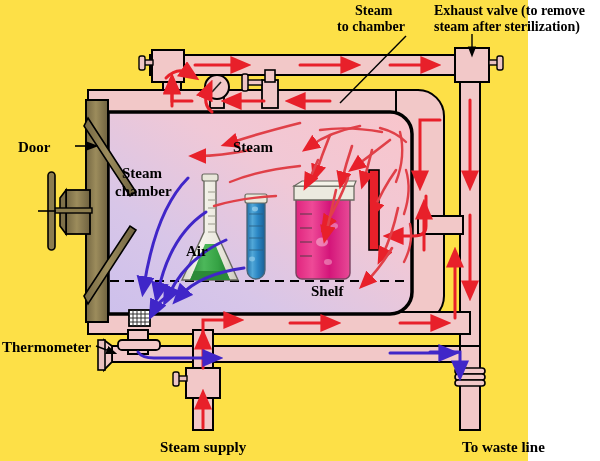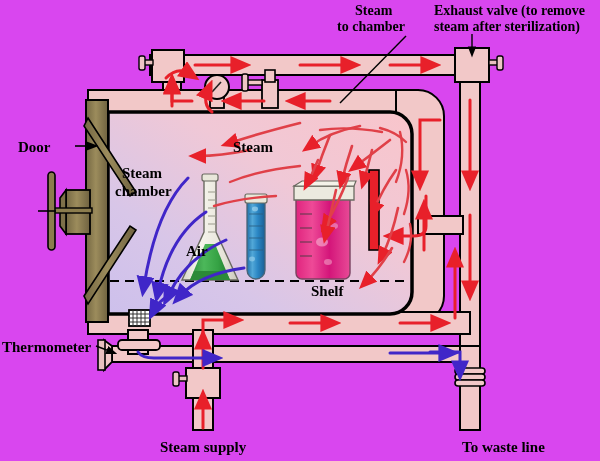--- a/index.html
+++ b/index.html
@@ -1,17 +1,17 @@
 <!DOCTYPE html>
 <html><head>
 <meta charset="utf-8">
 <style>
   html,body{margin:0;padding:0;background:#ffffff;}
   body{width:600px;height:461px;overflow:hidden;font-family:"Liberation Serif",serif;}
-  #stage{position:relative;width:600px;height:461px;background:#d946ef;}
+  #stage{position:relative;width:528px;height:461px;background:#fde047;}
   svg{display:block;}
   .lbl{font-family:"Liberation Serif",serif;font-weight:bold;fill:#000;}
   .lbl-md{font-size:14px;}
   .lbl-lg{font-size:15px;}
 </style>
 </head>
 <body>
 
 <div id="stage">
 <svg width="600" height="461" viewBox="0 0 600 461" xmlns="http://www.w3.org/2000/svg">

